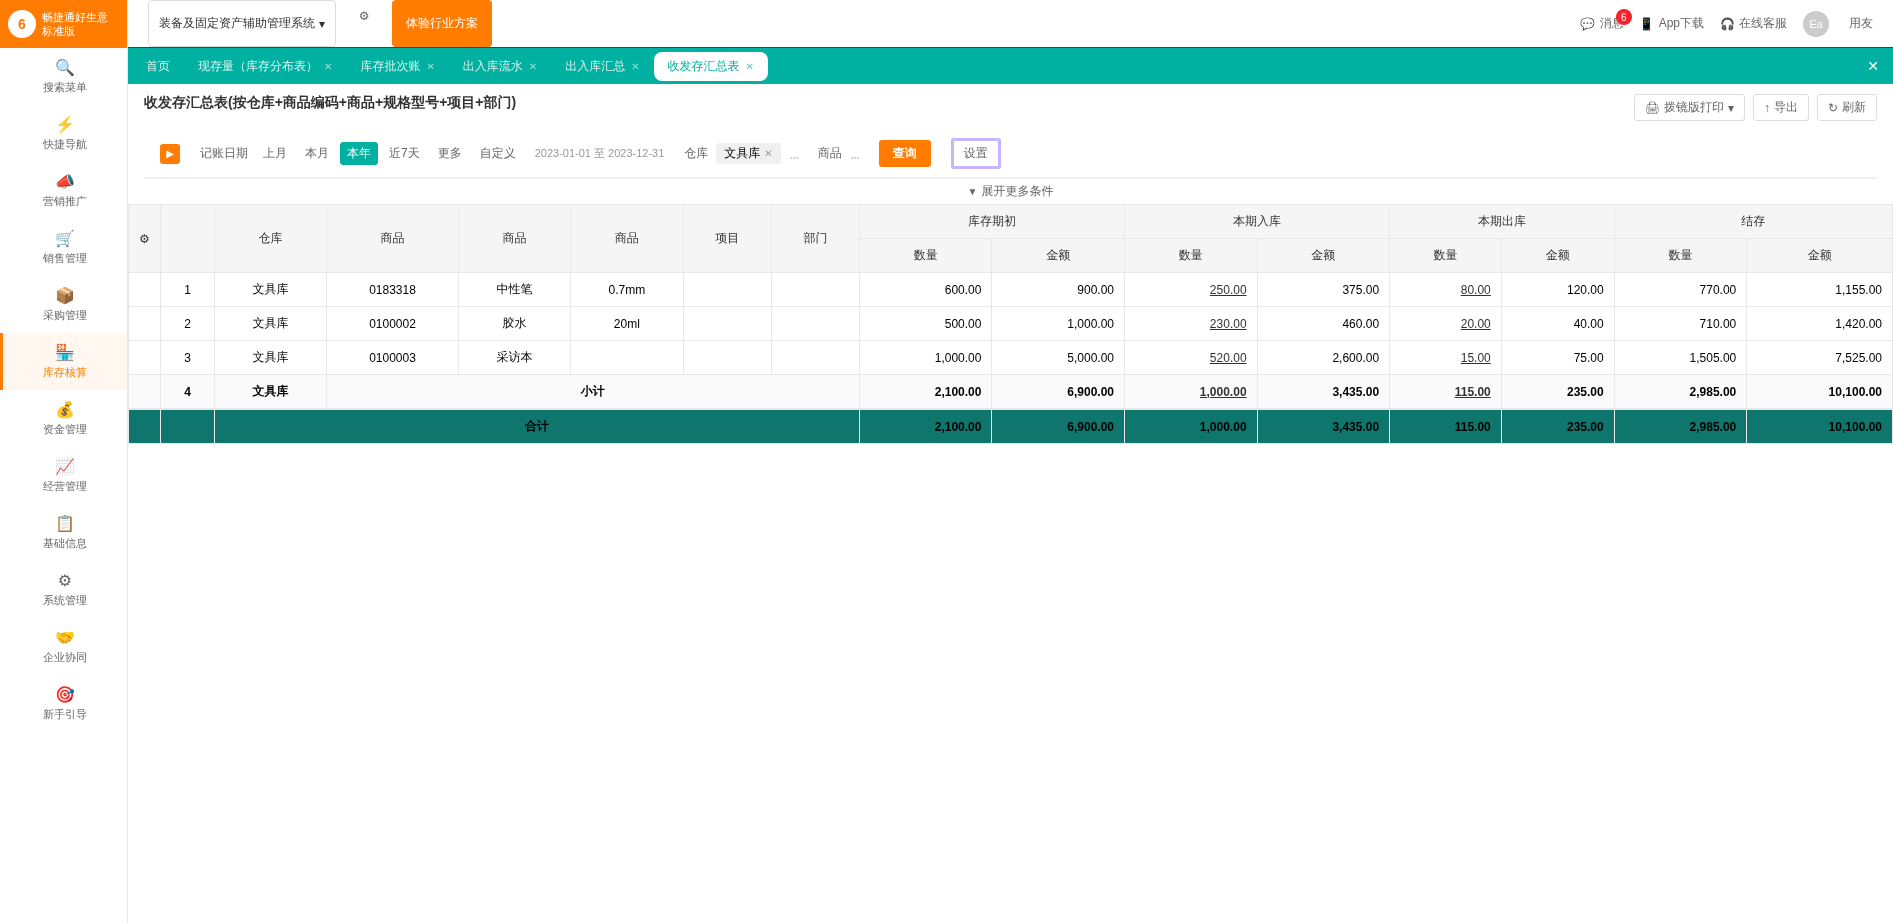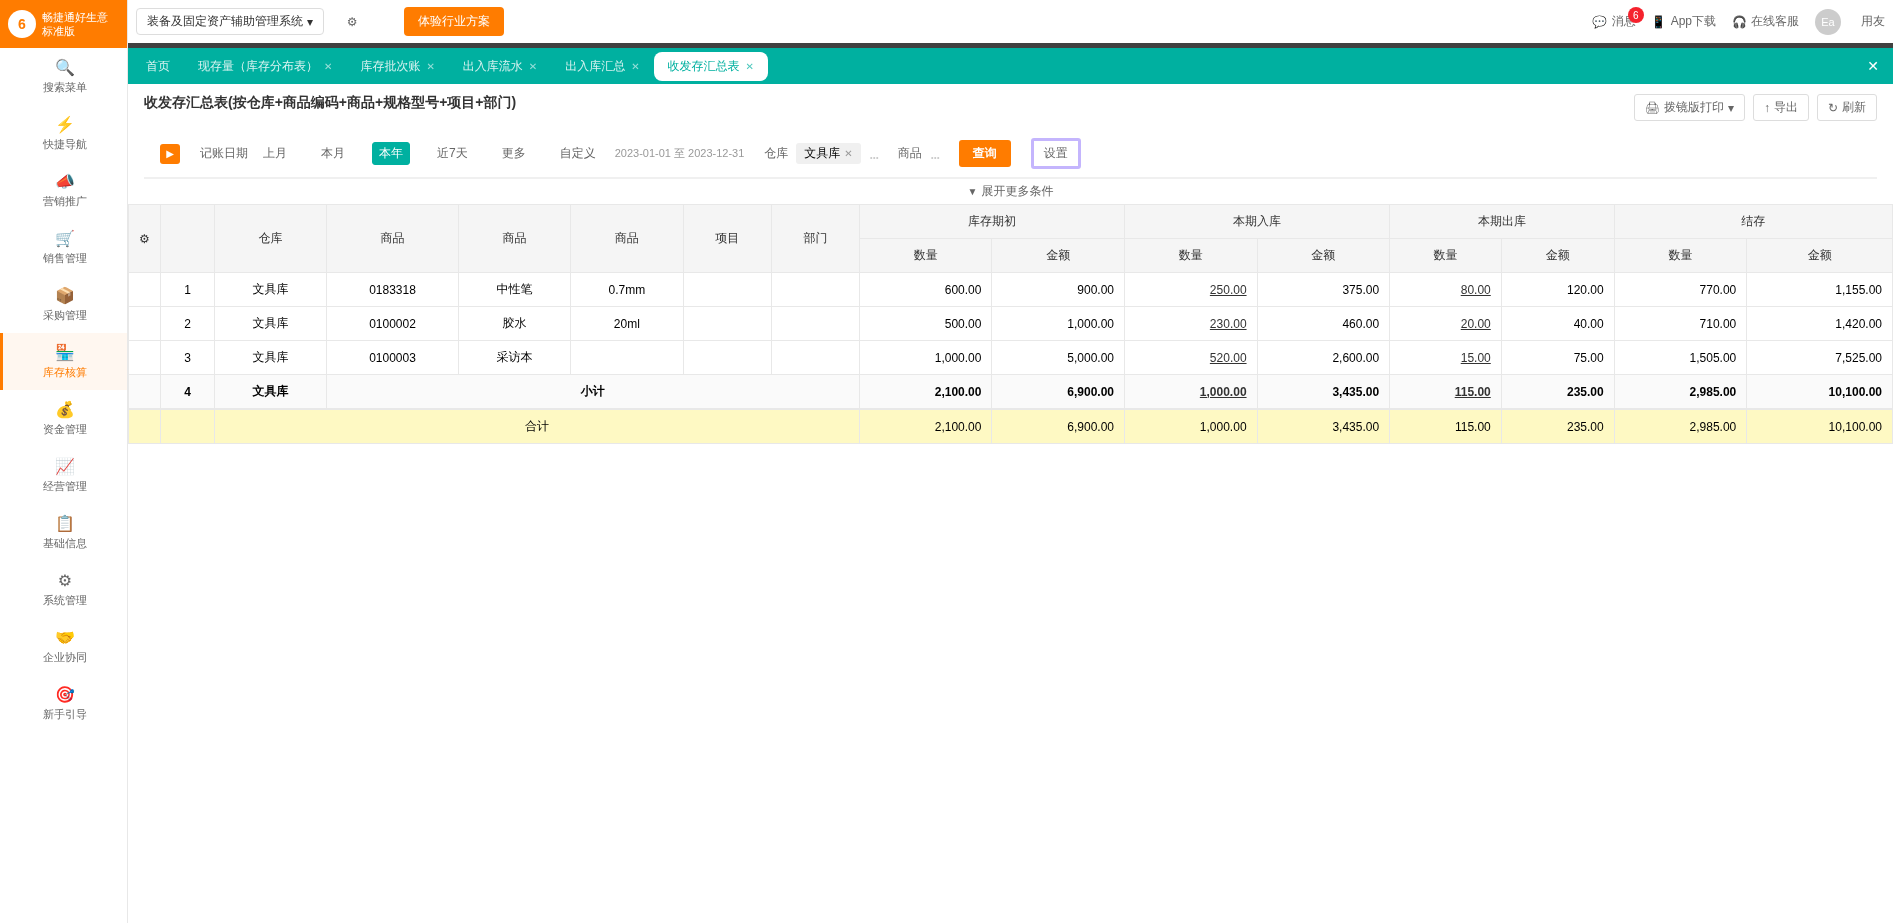--- a/index.html
+++ b/index.html
@@ -13,53 +13,53 @@
     .sidebar-nav { flex: 1; overflow-y: auto; }
     .sidebar-item { display: flex; flex-direction: column; align-items: center; padding: 10px 4px; cursor: pointer; color: #666; border-left: 3px solid transparent; gap: 3px; }
     .sidebar-item.active { background: #fff7f0; color: #ff7c00; border-left-color: #ff7c00; }
     .sidebar-item-icon { font-size: 16px; }
     .sidebar-item-label { font-size: 11px; text-align: center; }
 
     
     .main { flex: 1; display: flex; flex-direction: column; overflow: hidden; }
 
     
-    .topbar { height: 48px; background: #fff; border-bottom: 5px solid #404040; display: flex; align-items: center; padding: 0 8px; gap: 12px; }
+    .topbar { height: 48px; background: #fff; border-bottom: 1px solid #404040; display: flex; padding: 0 20px; gap: 12px; }
     .topbar-system-select { display: flex; align-items: center; gap: 4px; border: 1px solid #ddd; border-radius: 4px; padding: 4px 10px; cursor: pointer; font-size: 12px; color: #333; }
-    .topbar-btn-experience { background: #ff7c00; color: #fff; border: none; border-radius: 4px; padding: 6px 14px; cursor: pointer; font-size: 12px; margin-left: 24px; }
+    .topbar-btn-experience { background: #ff7c00; color: #fff; border: none; border-radius: 4px; padding: 6px 14px; cursor: pointer; font-size: 12px; }
     .topbar-right { display: flex; align-items: center; gap: 16px; color: #666; font-size: 12px; }
     .topbar-badge { position: relative; display: inline-flex; align-items: center; gap: 4px; cursor: pointer; }
     .badge-dot { background: #f5222d; color: #fff; border-radius: 50%; width: 16px; height: 16px; font-size: 10px; display: flex; align-items: center; justify-content: center; position: absolute; top: -6px; right: -8px; }
     .topbar-user { display: flex; align-items: center; gap: 20px; cursor: pointer; }
     .user-avatar { width: 26px; height: 26px; background: #ccc; border-radius: 50%; display: flex; align-items: center; justify-content: center; font-size: 11px; color: #fff; }
 
     
     .tabs { background: #00b0a0; display: flex; align-items: center; min-height: 36px; padding: 0 4px; gap: 0; overflow-x: auto; }
     .tab { display: flex; align-items: center; padding: 6px 14px; cursor: pointer; color: rgba(255,255,255,0.85); font-size: 12px; white-space: nowrap; gap: 6px; border-radius: 4px 4px 0 0; }
     .tab.active { background: #fff; color: #00b0a0; font-weight: 500; border-radius: 8px; }
     .tab-close { font-size: 10px; opacity: 0.7; cursor: pointer; }
     .tabs-close-all { color: #fff; padding: 6px 10px; cursor: pointer; font-size: 14px; margin-left: auto; }
     .page-title { font-size: 14px; font-weight: bold; color: #333; margin-bottom: 10px; }
     .filter-label { color: #666; font-size: 12px; white-space: nowrap; }
-    .date-shortcuts { display: flex; gap: 20px; align-items: flex-start; }
+    .date-shortcuts { display: flex; gap: 4px; align-items: flex-start; }
     .date-btn { padding: 2px 6px; border-radius: 3px; cursor: pointer; font-size: 12px; color: #666; border: 1px solid transparent; }
     .date-btn.active { background: #00b0a0; color: #fff; border-color: #00b0a0; }
     .date-range-text { font-size: 11px; color: #999; margin-left: 4px; }
     .filter-tag { background: #f0f0f0; border-radius: 3px; padding: 2px 8px; display: flex; align-items: center; gap: 4px; font-size: 12px; }
     .filter-tag-close { cursor: pointer; color: #999; font-size: 10px; }
 
     
     .table-area { flex: 1; overflow: auto; background: #fff; margin: 0; }
     .data-table { width: 100%; border-collapse: collapse; font-size: 12px; }
     .data-table th, .data-table td { border: 1px solid #e8e8e8; padding: 8px 10px; text-align: center; white-space: nowrap; }
     .data-table thead th { background: #f5f5f5; color: #333; font-weight: 500; }
     .data-table td.num { text-align: right; }
     .data-table .underline { text-decoration: underline; cursor: pointer; color: #333; }
     .data-table .subtotal-row { font-weight: bold; background: #fafafa; }
-    .data-table .total-row { font-weight: normal; background: #fef9c3; }
+    .data-table .total-row { font-weight: bold; background: #0f766e; }
     .settings-col { width: 32px; }
     .btn-print { display: flex; align-items: center; gap: 4px; color: #666; cursor: pointer; font-size: 12px; border: 1px solid #ddd; padding: 4px 10px; border-radius: 3px; }
     .btn-export { display: flex; align-items: center; gap: 4px; color: #666; cursor: pointer; font-size: 12px; border: 1px solid #ddd; padding: 4px 10px; border-radius: 3px; }
     .btn-refresh { display: flex; align-items: center; gap: 4px; color: #666; cursor: pointer; font-size: 12px; border: 1px solid #ddd; padding: 4px 10px; border-radius: 3px; }
     .btn-query { background: #ff7c00; color: #fff; border: none; border-radius: 3px; padding: 5px 14px; cursor: pointer; font-size: 12px; font-weight: bold; }
     .btn-settings-small { color: #666; cursor: pointer; font-size: 12px; border: 3px solid #c4b5fd; padding: 4px 10px; border-radius: 3px; }
 
     
     .page-content { flex: 1; overflow: hidden; display: flex; flex-direction: column; background: #fff; }
     .page-top { background: #fff; padding: 10px 16px 0; position: relative; }

